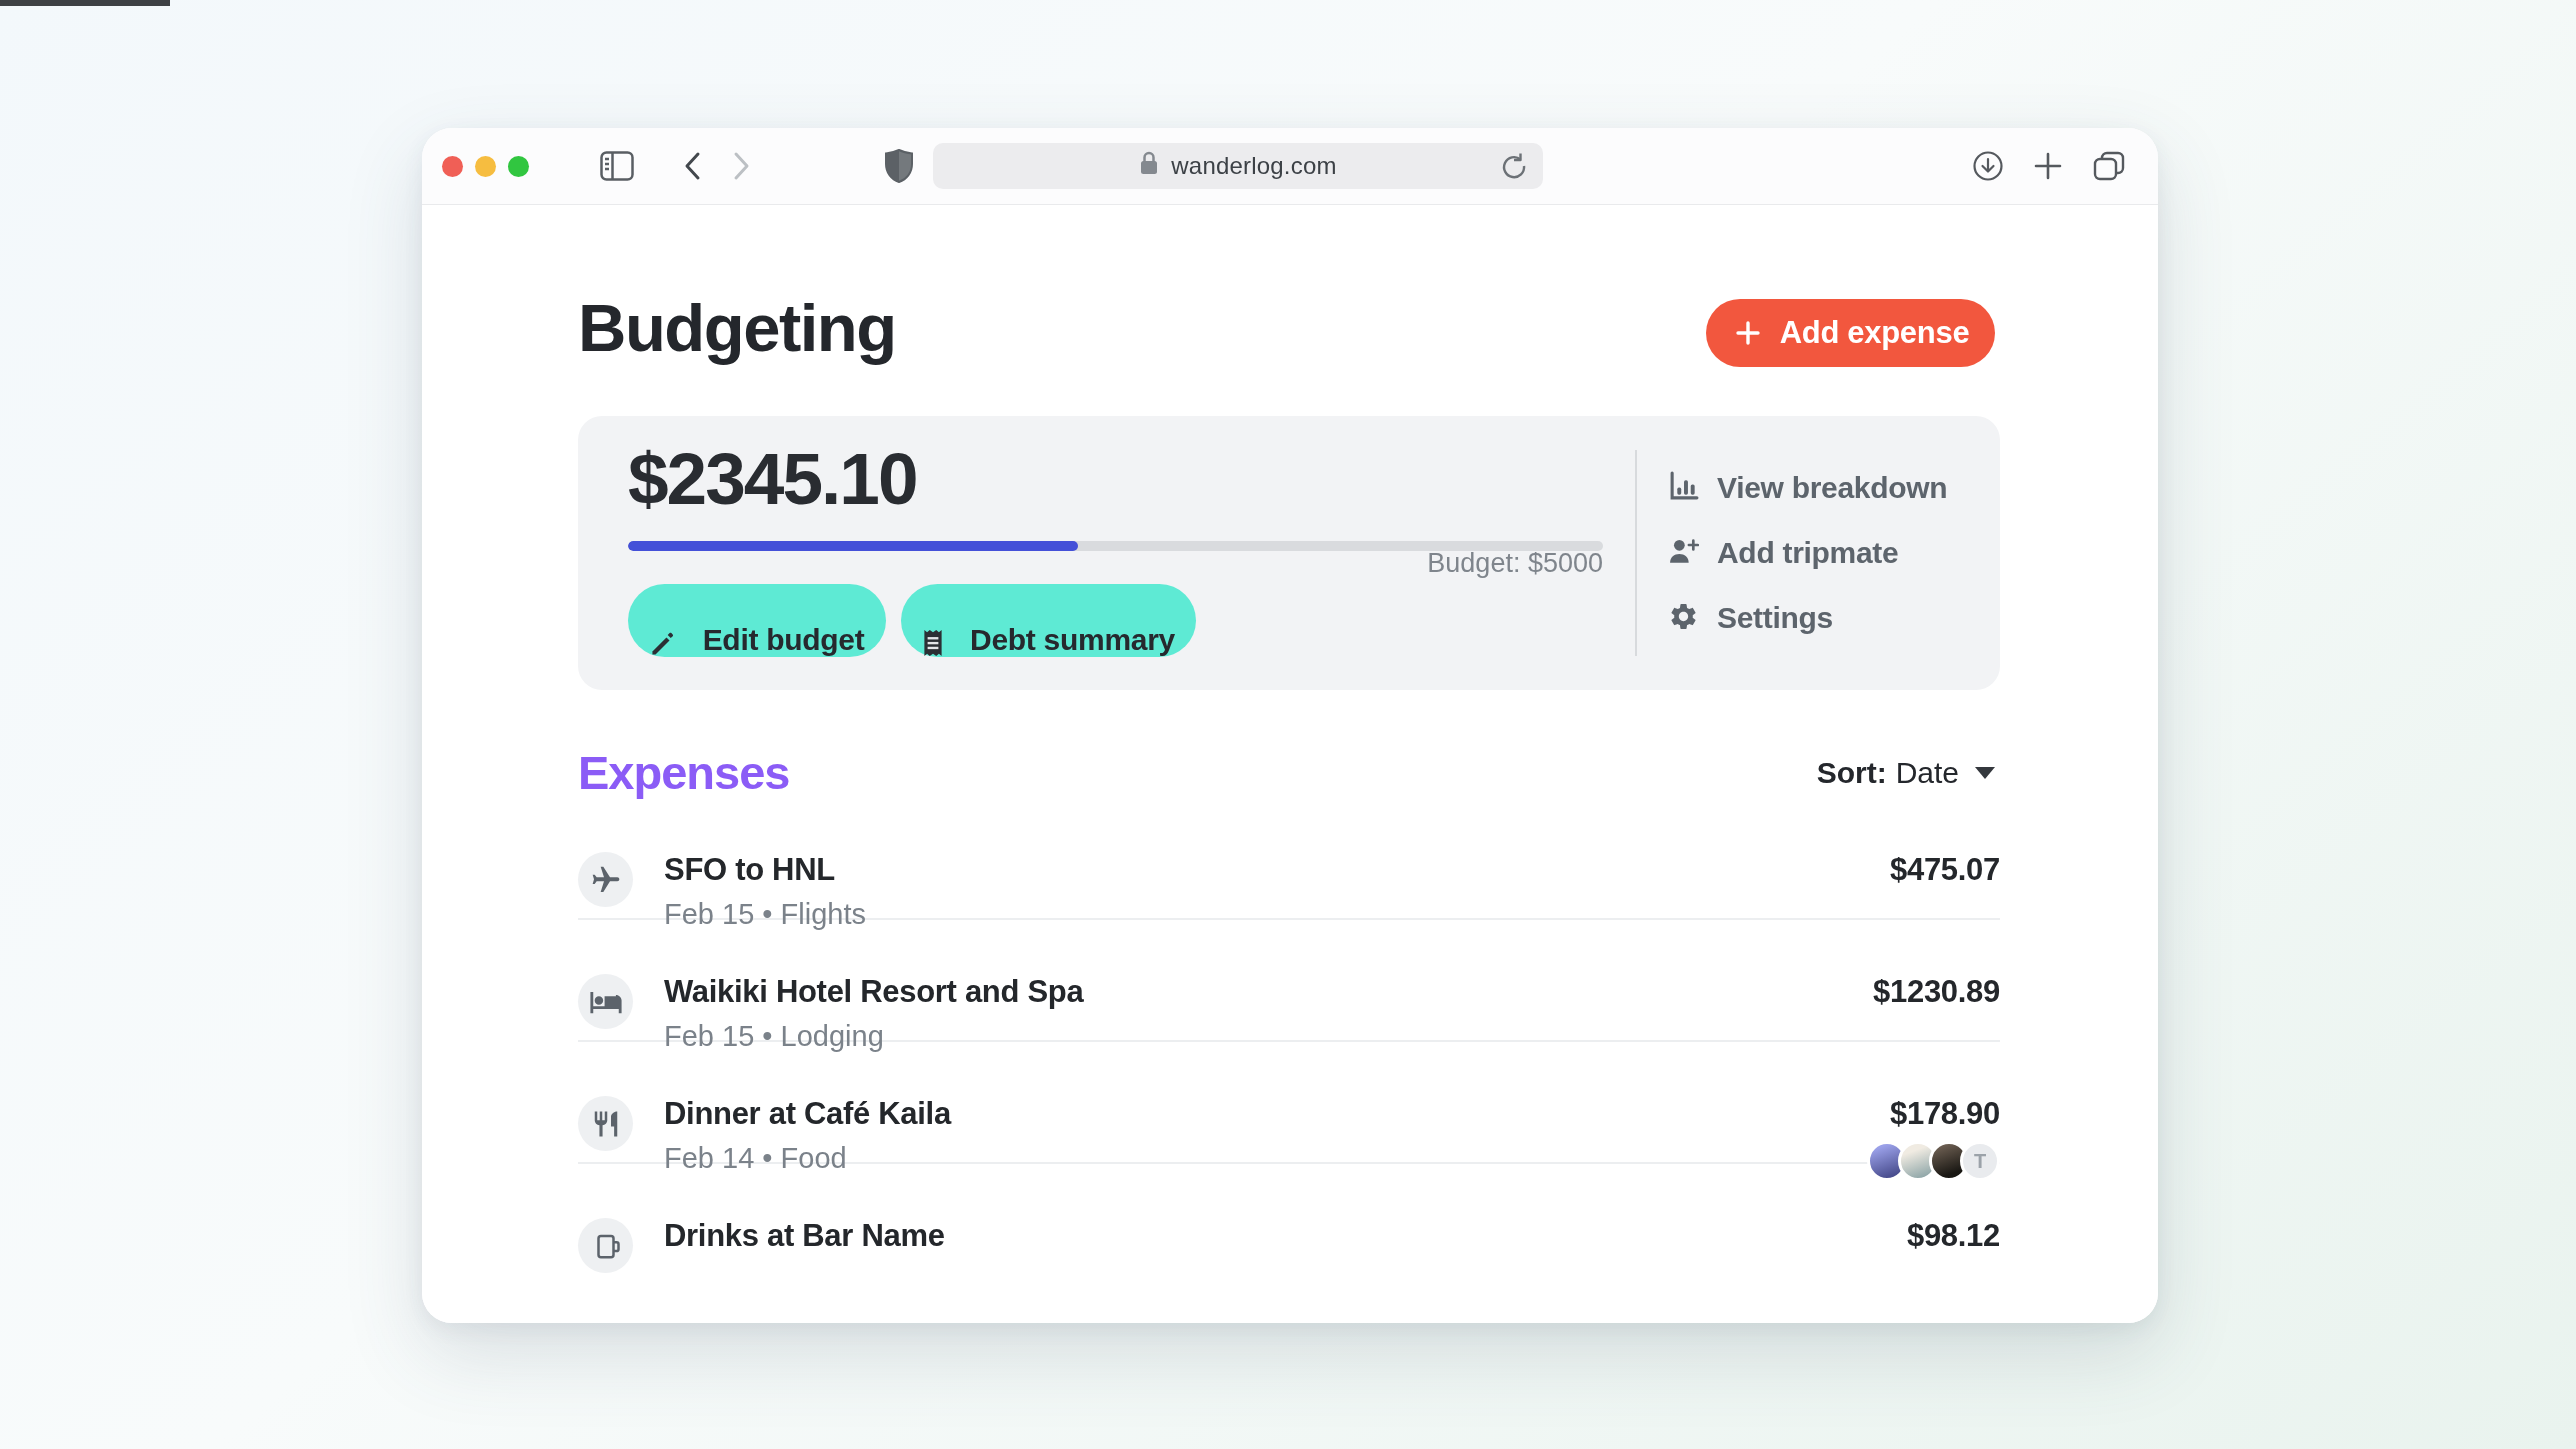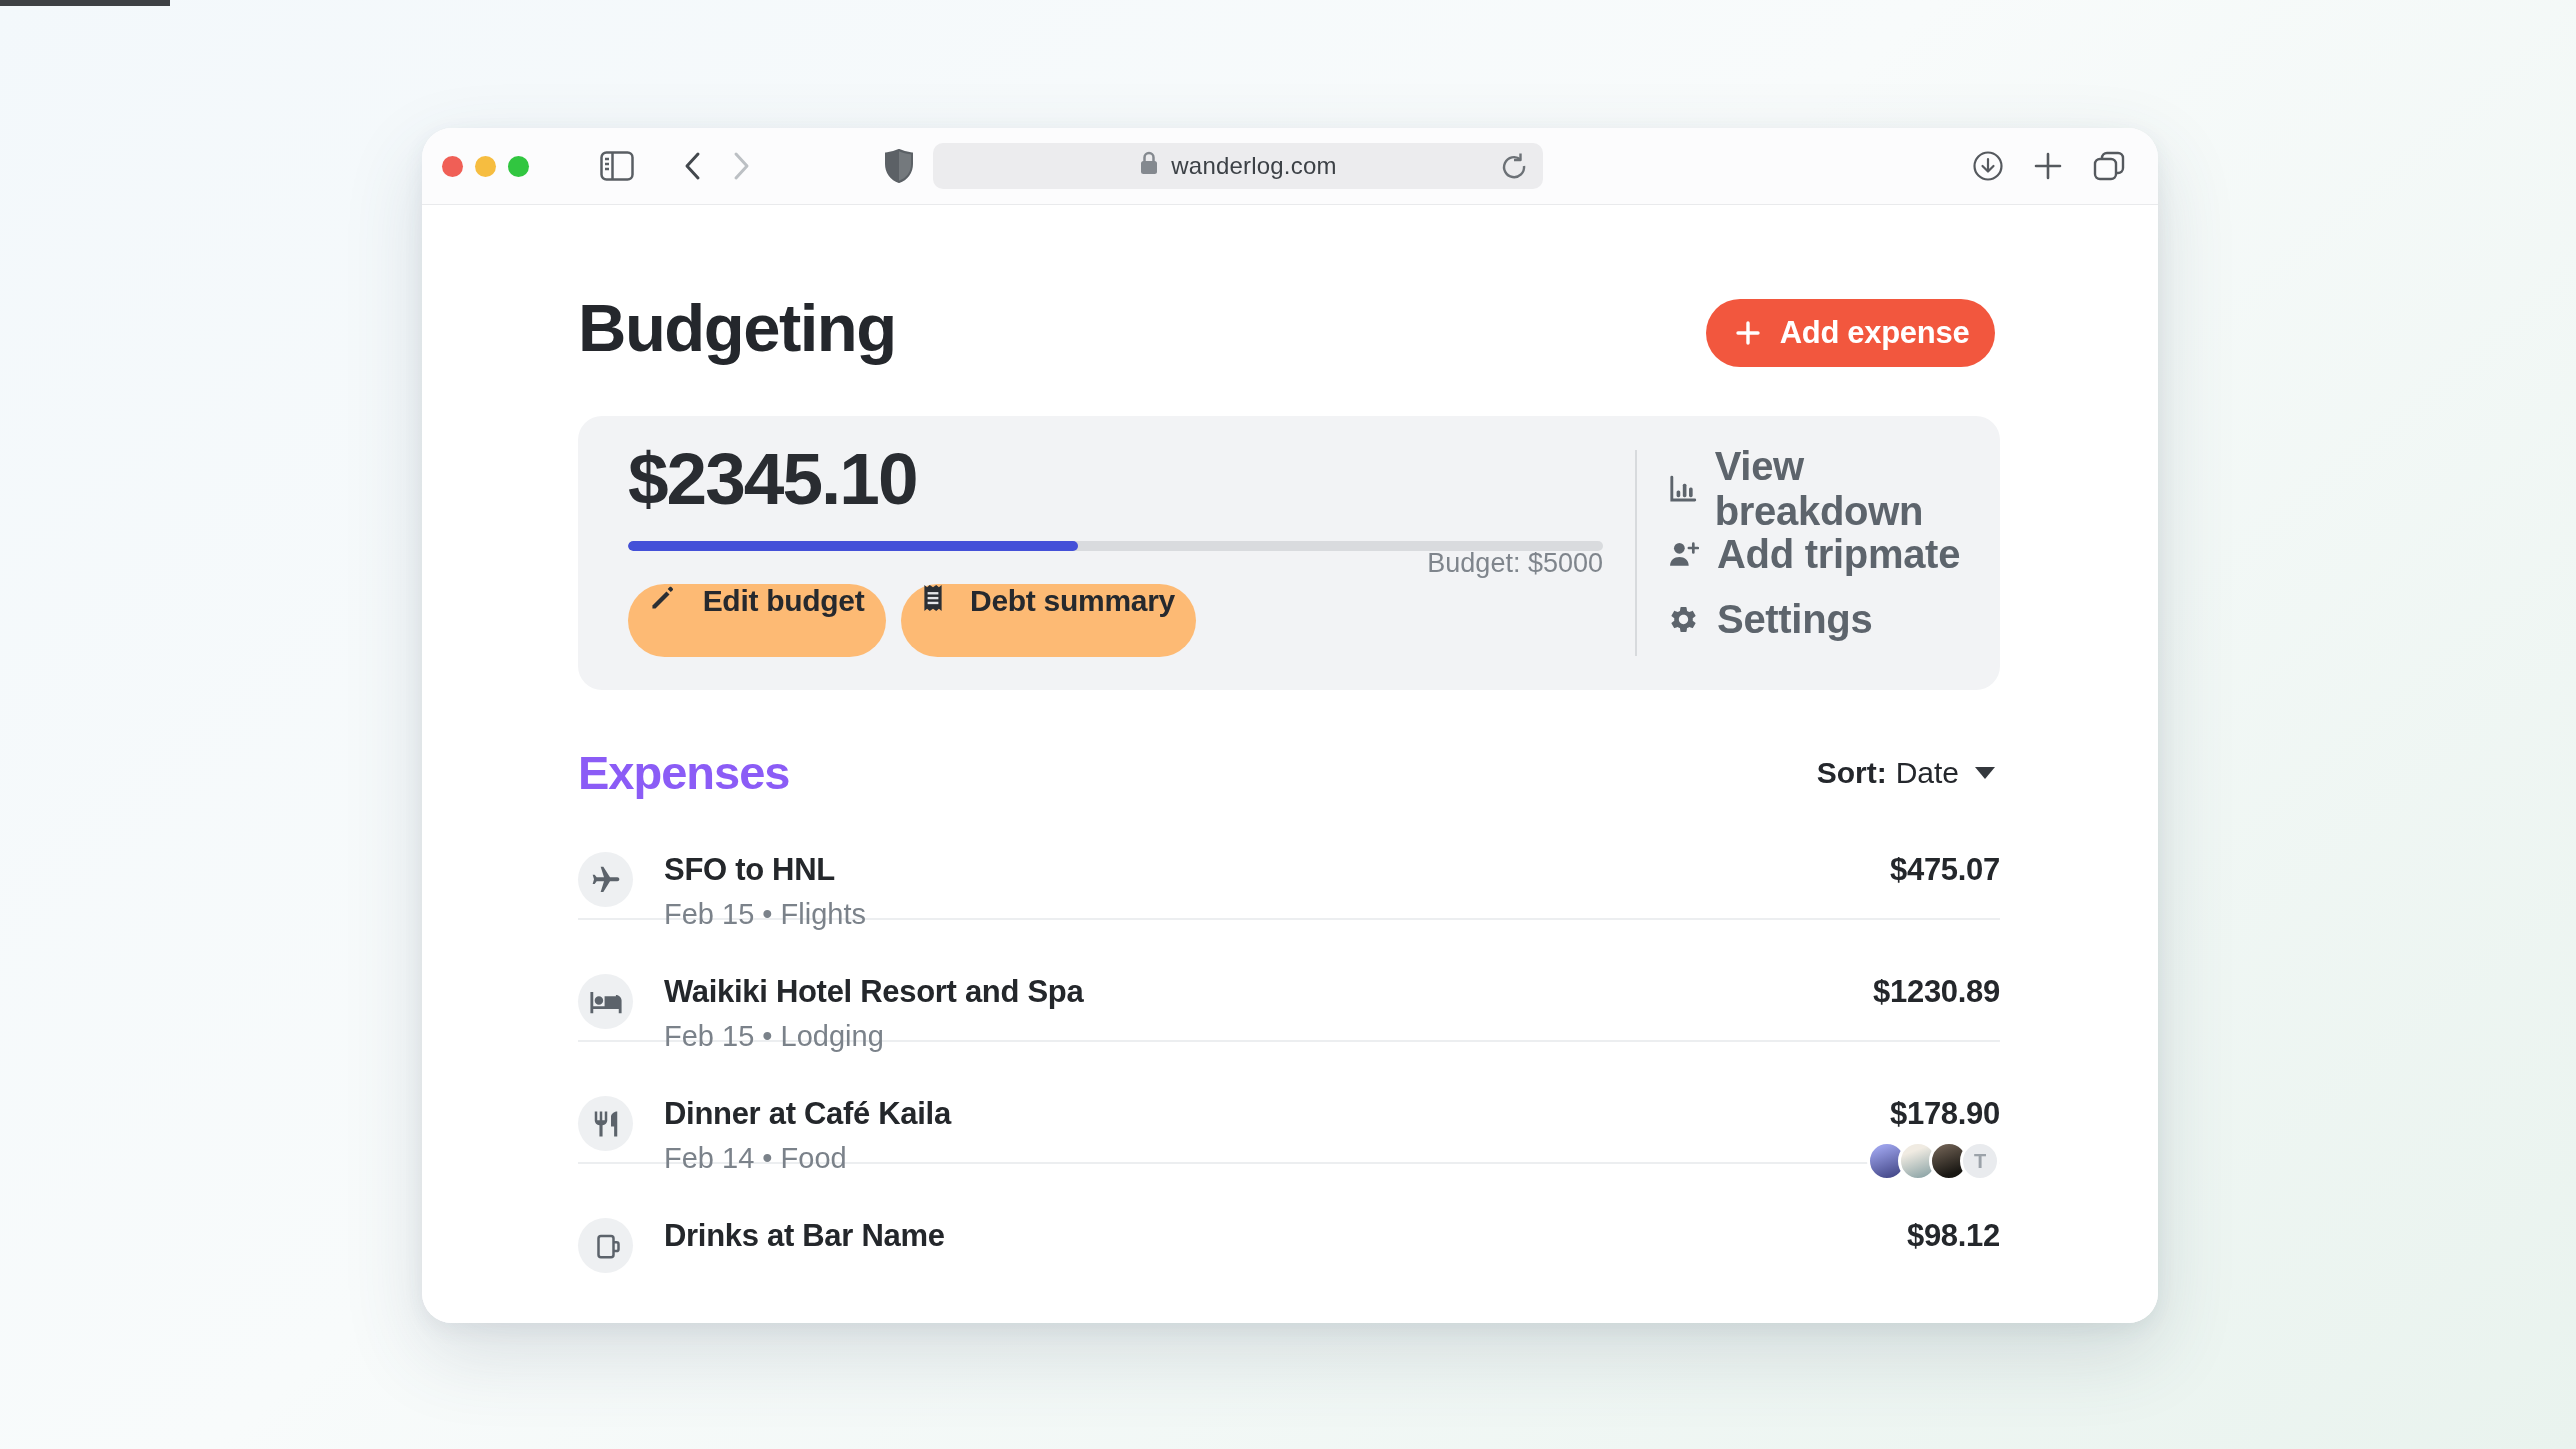--- a/index.html
+++ b/index.html
@@ -70,31 +70,31 @@
     position:absolute; left:50px; top:89px; width:975px; text-align:right;
     font-size:27px; color:#7f858c;margin-top:43px;
   }
   .progress-track {
     position:absolute; left:50px; top:125px; width:975px; height:10px;
     border-radius:6px; background:#d9dbde; overflow:hidden;
   }
   .progress-fill { height:100%; border-radius:6px; background:#4450d8; }
   .card-btn {
     position:absolute; top:168px; height:73px; border-radius:38px;
-    background:#fdba74; display:flex; align-items:flex-start; justify-content:center;
+    background:#5eead4; display:flex; align-items:flex-end; justify-content:center;
     gap:26px; font-size:30px; font-weight:700; color:#26292e; cursor:pointer;
     border:none; font-family:inherit; letter-spacing:-0.3px;
   }
   .btn-edit { left:50px; width:258px; }
   .btn-debt { left:323px; width:295px; }
   .card-divider { position:absolute; left:1057px; top:34px; width:2px; height:206px; background:#d8dadd; }
   .card-actions { position:absolute; left:1090px; top:55px; display:flex; flex-direction:column; gap:29px; }
   .card-action {
-    display:flex; align-items:center; gap:18px; height:36px;
-    font-size:40px; font-weight:700; color:#5d646c; cursor:pointer; letter-spacing:-0.3px;
+    display:flex; gap:18px; height:36px;
+    font-size:30px; font-weight:700; color:#5d646c; cursor:pointer; letter-spacing:-0.3px;
   }
 
   
   .expenses-heading {
     position:absolute; left:0; top:540px; font-size:47px; font-weight:700;
     color:#8b5cf6; letter-spacing:-1px;
   }
   .sort-control {
     position:absolute; right:5px; top:551px; display:flex; align-items:center;
     font-size:30px; color:#24272c; cursor:pointer;

